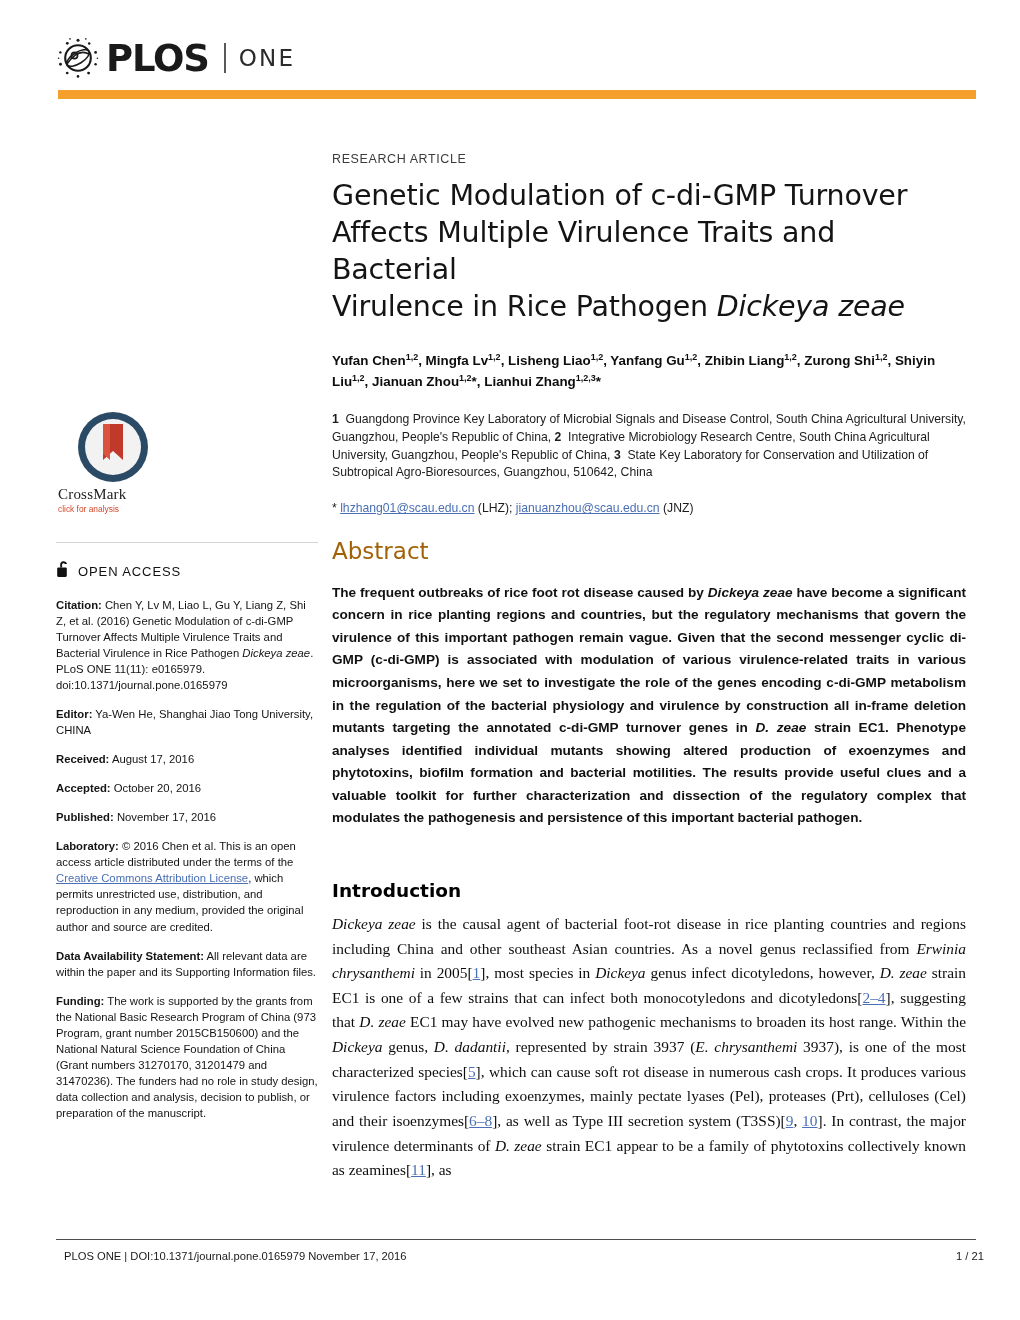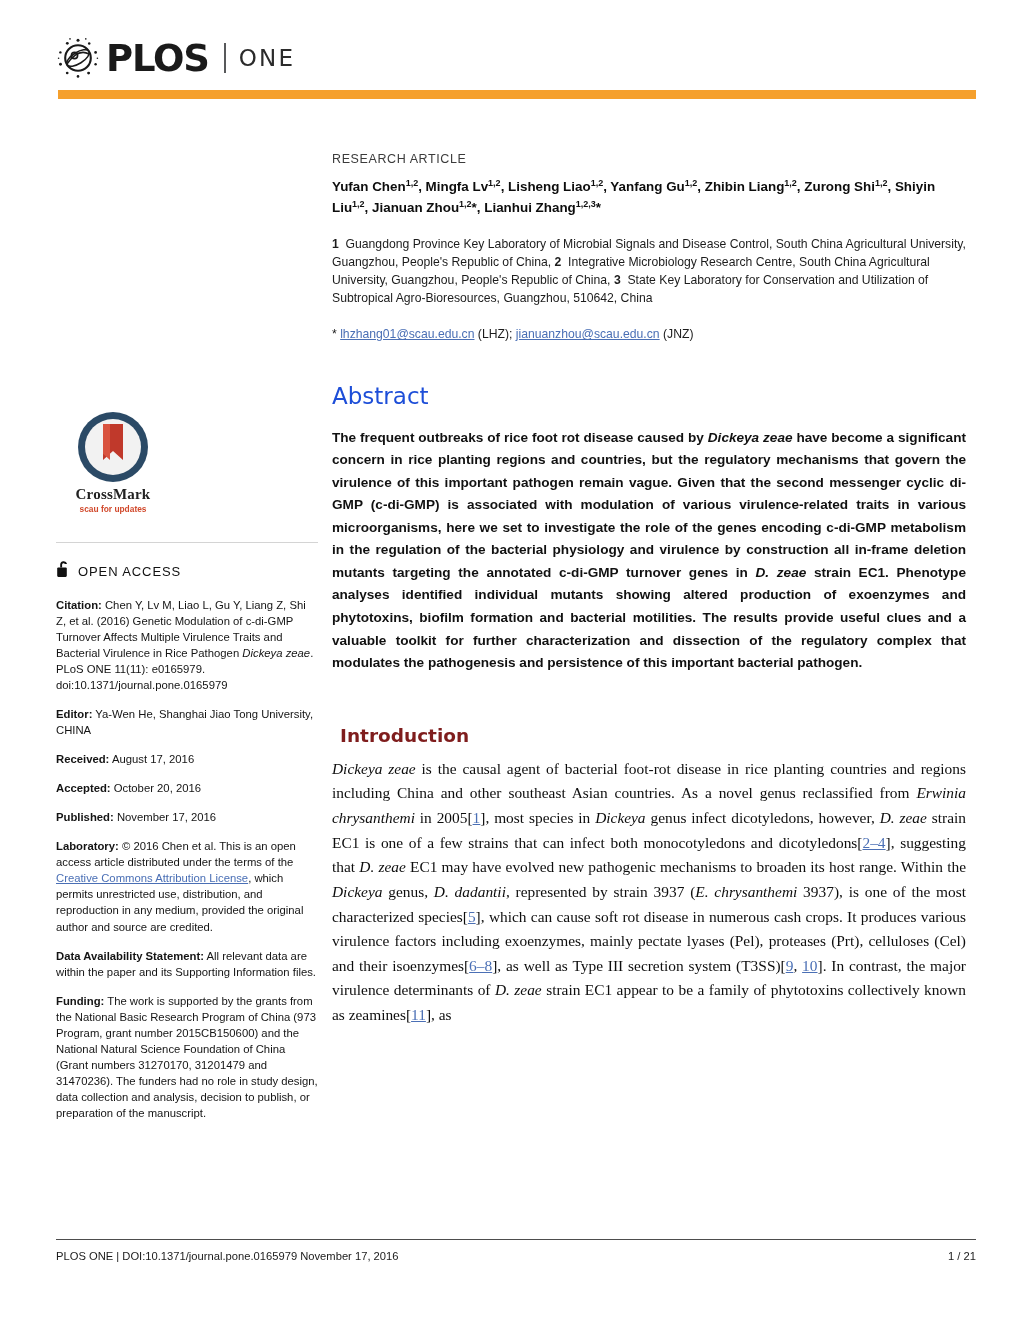--- a/index.html
+++ b/index.html
@@ -127,58 +127,57 @@
     color: #1c1c1c;
     margin: 0;
   }
   .link { color: #4a6fb5; }
 
   
   .section-head-abstract {
     font-family: "DejaVu Sans", sans-serif;
     font-size: 23px;
     font-weight: 400;
-    color: #1d4ed8;
-    margin: 39px 0 18px 0;
+    color: #a16207;
+    margin: 20px 0 18px 0;
   }
   .abstract-body {
     font-size: 13.6px;
     line-height: 1.66;
     color: #111;
     text-align: justify;
     margin: 0;
     font-weight: bold;
   }
   .abstract-body .it { font-style: italic; }
 
   
   .section-head-intro {
     font-family: "DejaVu Sans", sans-serif;
     font-size: 18.5px;
     font-weight: 700;
-    color: #7f1d1d;
-    margin: 50px 0 11px 8px;
+    color: #000000;
+    margin: 50px 0 11px 0;
   }
   .intro-body {
     font-family: "Liberation Serif", serif;
     font-size: 15.4px;
     line-height: 1.60;
     color: #0d0d0d;
     text-align: justify;
     margin: 0;
   }
   .intro-body .it { font-style: italic; }
   .cite { color: #4a6fb5; }
 
   
   .crossmark {
     width: 110px;
     margin: 0 0 0 2px;
-    text-align: center;
-    font-weight: bold;
+    text-align: left;
   }
   .cm-badge {
     width: 74px;
     height: 74px;
     margin: 0 auto;
     position: relative;
   }
   .cm-label {
     font-family: "Liberation Serif", serif;
     font-size: 15px;
@@ -229,21 +228,21 @@
   .footer-rule {
     position: absolute;
     left: 56px;
     top: 1239px;
     width: 920px;
     height: 1px;
     background: #4d4d4d;
   }
   .footer {
     position: absolute;
-    left: 56px;
+    left: 64px;
     top: 1250px;
     width: 920px;
     display: flex;
     justify-content: space-between;
     font-size: 11.2px;
     color: #1a1a1a;
   }
 </style>
 </head>
 <body>
@@ -288,21 +287,21 @@
     <div class="crossmark">
       <div class="cm-badge">
         <svg viewBox="0 0 74 74" width="74" height="74" aria-hidden="true">
           <circle cx="37" cy="37" r="35" fill="#2b4a66"></circle>
           <circle cx="37" cy="37" r="28" fill="#f2f2f2"></circle>
           <path d="M27 14 h20 v36 l-10 -9 l-10 9 z" fill="#c0392b"></path>
           <path d="M27 14 h7 v36 l-7 -6.3 z" fill="#d9533f"></path>
         </svg>
       </div>
       <div class="cm-label">CrossMark</div>
-      <div class="cm-sub">scau for updates</div>
+      <div class="cm-sub">click for analysis</div>
     </div>
 
     <hr class="side-divider">
 
     <div class="oa-row">
       <span class="lock-icon">
         <svg viewBox="0 0 15 20" width="15" height="20" aria-hidden="true">
           <path d="M4.2 8.5 V5.6 a3.5 3.5 0 0 1 6.9 -0.7 h-2.2 a1.5 1.5 0 0 0 -2.8 0.7 V8.5 z" fill="#111"></path>
           <rect x="1.2" y="8.5" width="9.6" height="9.4" rx="1.1" fill="#111"></rect>
         </svg>
@@ -341,20 +340,25 @@
     <p class="meta-block">
       <b>Funding:</b><span> The work is supported by the grants from the National Basic Research Program of China (973 Program, grant number 2015CB150600) and the National Natural Science Foundation of China (Grant numbers 31270170, 31201479 and 31470236). The funders had no role in study design, data collection and analysis, decision to publish, or preparation of the manuscript.</span>
     </p>
 
   </div>
 
   <div class="main">
 
     <div class="kicker">RESEARCH ARTICLE</div>
 
+    <h1 class="article-title">
+      <span>Genetic Modulation of c-di-GMP Turnover</span><br>
+      <span>Affects Multiple Virulence Traits and Bacterial</span><br>
+      <span>Virulence in Rice Pathogen </span><span class="it">Dickeya zeae</span>
+    </h1>
 
     <p class="authors">
       Yufan Chen<sup>1,2</sup>, Mingfa Lv<sup>1,2</sup>, Lisheng Liao<sup>1,2</sup>, Yanfang Gu<sup>1,2</sup>, Zhibin Liang<sup>1,2</sup>, Zurong Shi<sup>1,2</sup>, Shiyin Liu<sup>1,2</sup>, Jianuan Zhou<sup>1,2</sup>*, Lianhui Zhang<sup>1,2,3</sup>*
     </p>
 
     <p class="affiliations">
       <b>1</b>&nbsp; Guangdong Province Key Laboratory of Microbial Signals and Disease Control, South China Agricultural University, Guangzhou, People's Republic of China, <b>2</b>&nbsp; Integrative Microbiology Research Centre, South China Agricultural University, Guangzhou, People's Republic of China, <b>3</b>&nbsp; State Key Laboratory for Conservation and Utilization of Subtropical Agro-Bioresources, Guangzhou, 510642, China
     </p>
 
     <p class="corresp">

